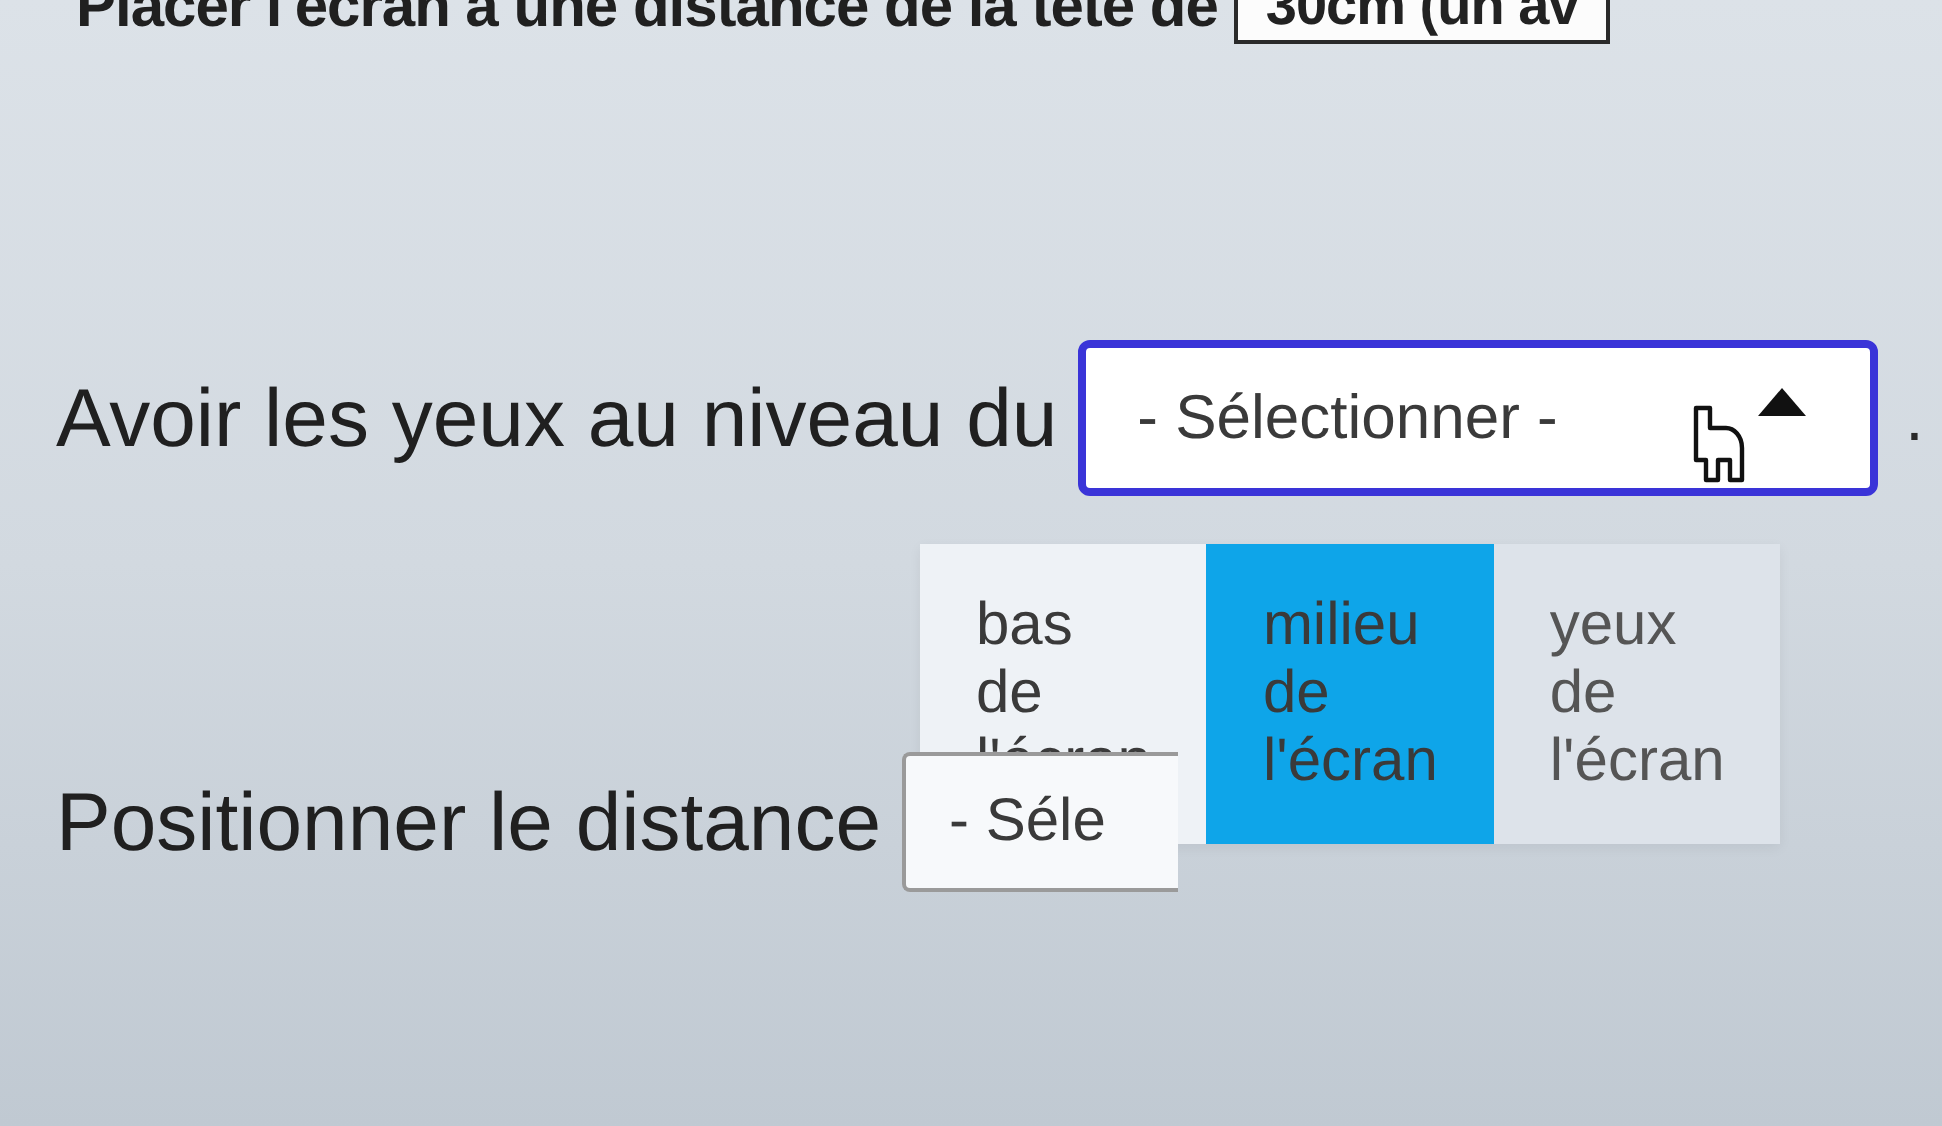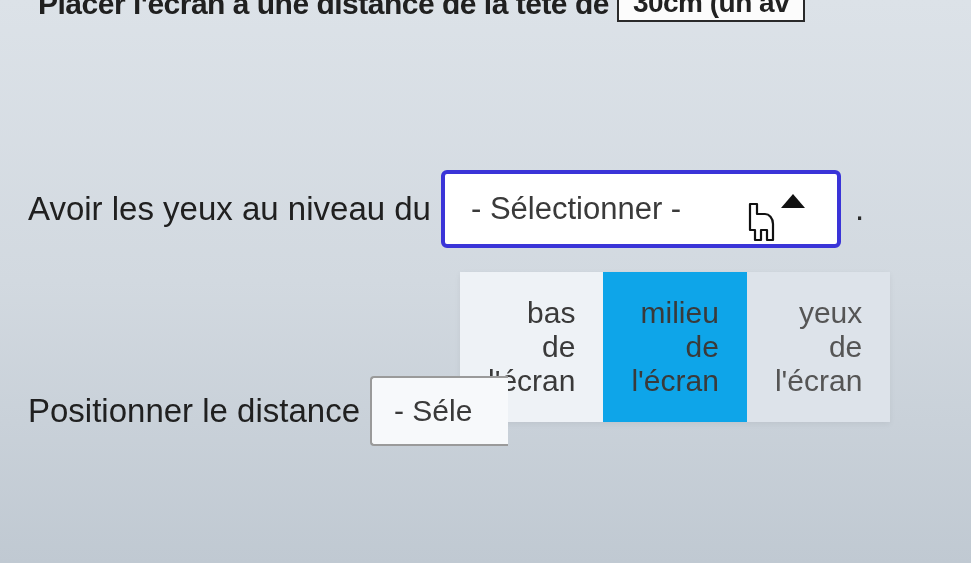--- a/index.html
+++ b/index.html
@@ -9,21 +9,20 @@
       overflow: hidden;
       font-family: Arial, Helvetica, sans-serif;
       background: linear-gradient(180deg, #dce2e8 0%, #d2d9e0 50%, #c0c9d2 100%);
       color: #2a2a2a;
     }
     .container {
       position: relative;
       width: 100%;
       height: 100%;
       padding: 0;
-      text-align: right;
     }
     .row {
       position: absolute;
       display: flex;
       align-items: center;
       white-space: nowrap;
     }
     
     .row-1 {
       top: -14px;
@@ -45,21 +44,21 @@
       font-size: 28px;
       font-weight: 600;
       color: #222;
     }
     
     .row-2 {
       top: 170px;
       left: 28px;
     }
     .label-text {
-      font-size: 33px;
+      font-size: 41px;
       color: #202020;
     }
     .select-open {
       position: relative;
       display: inline-flex;
       align-items: center;
       margin-left: 10px;
       border: 4px solid #3a34d8;
       border-radius: 6px;
       background: #fff;

